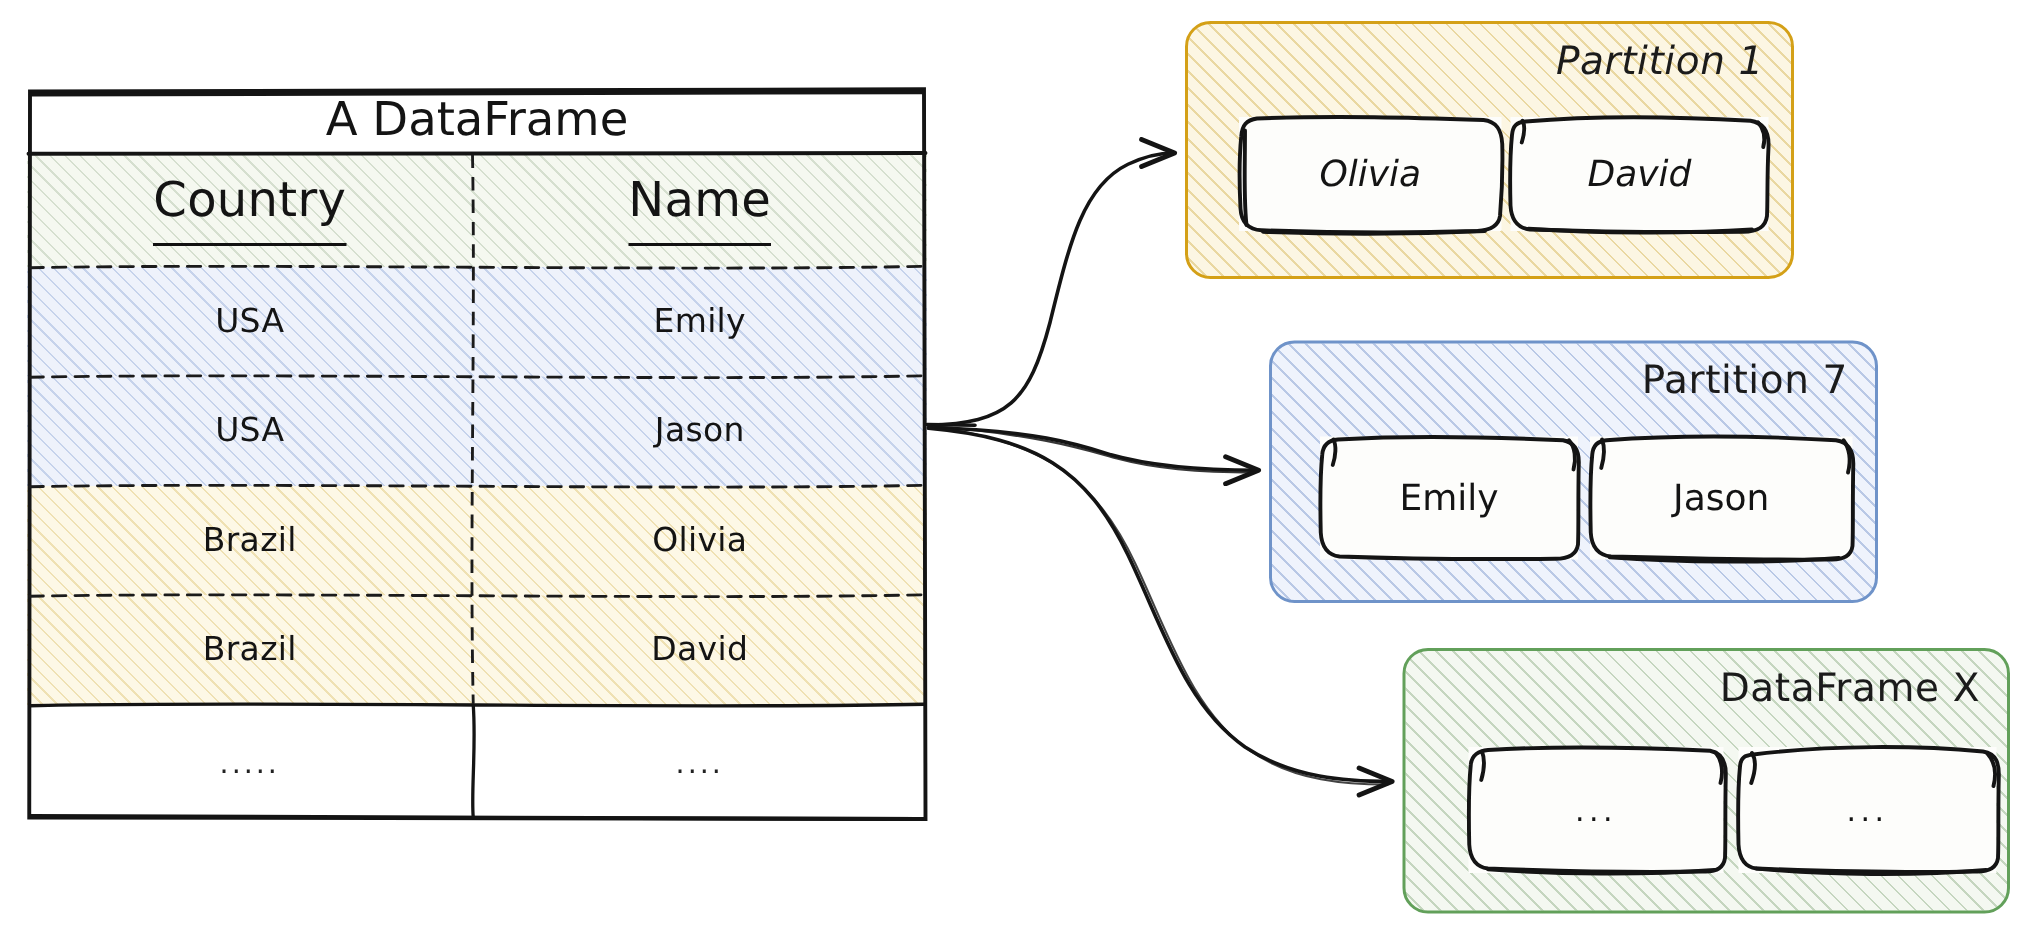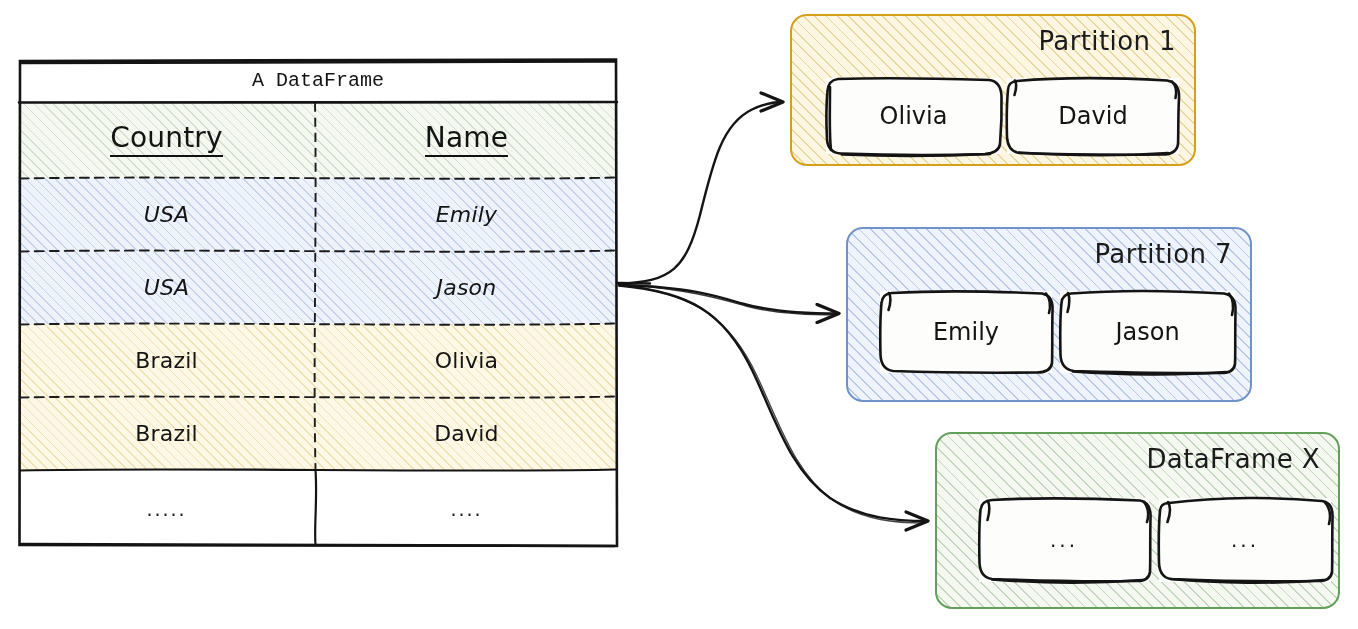--- a/index.html
+++ b/index.html
@@ -15,21 +15,20 @@
     background-color:#f5f8f0;
     background-image:repeating-linear-gradient(45deg,
       rgba(140,165,130,.30) 0px, rgba(140,165,130,.30) 1.1px,
       rgba(255,255,255,0) 1.1px, rgba(255,255,255,0) 7px);
   }
   .hatch-blue{
     background-color:#eef2fb;
     background-image:repeating-linear-gradient(45deg,
       rgba(120,150,205,.34) 0px, rgba(120,150,205,.34) 1.1px,
       rgba(255,255,255,0) 1.1px, rgba(255,255,255,0) 7px);
-    font-style:italic;
   }
   .hatch-yellow{
     background-color:#fdf8e6;
     background-image:repeating-linear-gradient(45deg,
       rgba(212,180,80,.34) 0px, rgba(212,180,80,.34) 1.1px,
       rgba(255,255,255,0) 1.1px, rgba(255,255,255,0) 7px);
   }
   .hatch-yellow-strong{
     background-color:#fcf6e3;
     background-image:repeating-linear-gradient(45deg,
@@ -58,26 +57,26 @@
   .cell{
     position:absolute;top:0;height:100%;
     display:flex;align-items:center;justify-content:center;
     color:#141414;font-size:22px;letter-spacing:.2px;
     z-index:3;
   }
   .cell.c1{left:0;width:297px;}
   .cell.c2{left:297px;width:303px;}
   .title-row{
     display:flex;align-items:center;justify-content:center;
-    color:#141414;font-size:20px;font-family:Liberation Mono, monospace;
+    color:#141414;font-size:31px;
   }
   .hdr-text{
-    font-size:28px;
+    font-size:32px;
     border-bottom:2.2px solid #111;
-    padding-bottom:1px;line-height:1.08;
+    padding-bottom:12px;line-height:1.08;
   }
   .dots{font-size:19px;letter-spacing:2px;color:#222;}
 
   
   .partition{position:absolute;box-sizing:border-box;border-radius:17px;}
   .partition .plabel{
     position:absolute;right:18px;top:10px;
     font-size:26px;color:#1b1b1b;letter-spacing:.4px;white-space:nowrap;
   }
   .p1{border:2.4px solid #d4a017;}
@@ -163,21 +162,21 @@
 
       <g fill="none" stroke="#1b1b1b" stroke-width="1.9" stroke-dasharray="9 6">
         <path d="M297,45 C299,160 295,300 297.5,411"></path>
       </g>
       <g fill="none" stroke="#141414" stroke-width="2.2" stroke-linecap="round">
         <path d="M297.5,412 C299.5,440 296,470 297.5,487"></path>
       </g>
     </svg>
   </div>
 
-  <div class="partition p1 hatch-yellow-strong" style="left:790px;top:14px;width:406px;height:152px;">
+  <div class="partition p1 hatch-yellow-strong" style="left:790px;top:14px;width:406px;height:172px;font-style:italic;">
     <div class="plabel">Partition 1</div>
     <div class="chip" style="left:34px;top:62px;width:175px;height:76px;">
       <svg class="chip-svg" viewBox="0 0 183 84" preserveAspectRatio="none">
         <g fill="none" stroke="#141414" stroke-width="2.6" stroke-linecap="round">
           <path d="M16,5 C70,3 120,4.5 167,6 C176,7 179,13 179.5,22 C180,42 179,58 178,70 C177,77 171,79.5 163,80 C115,81.5 62,81 19,79.5 C10,79 5.5,74 5,65 C4,45 4.5,27 5.5,17 C6,9.5 9,6 16,5 Z"></path>
           <path d="M8,13 C8,38 7,58 9,76"></path>
           <path d="M20,80.5 C70,82.5 125,82 168,80"></path>
         </g>
       </svg>
       <span class="chip-lbl">Olivia</span>

